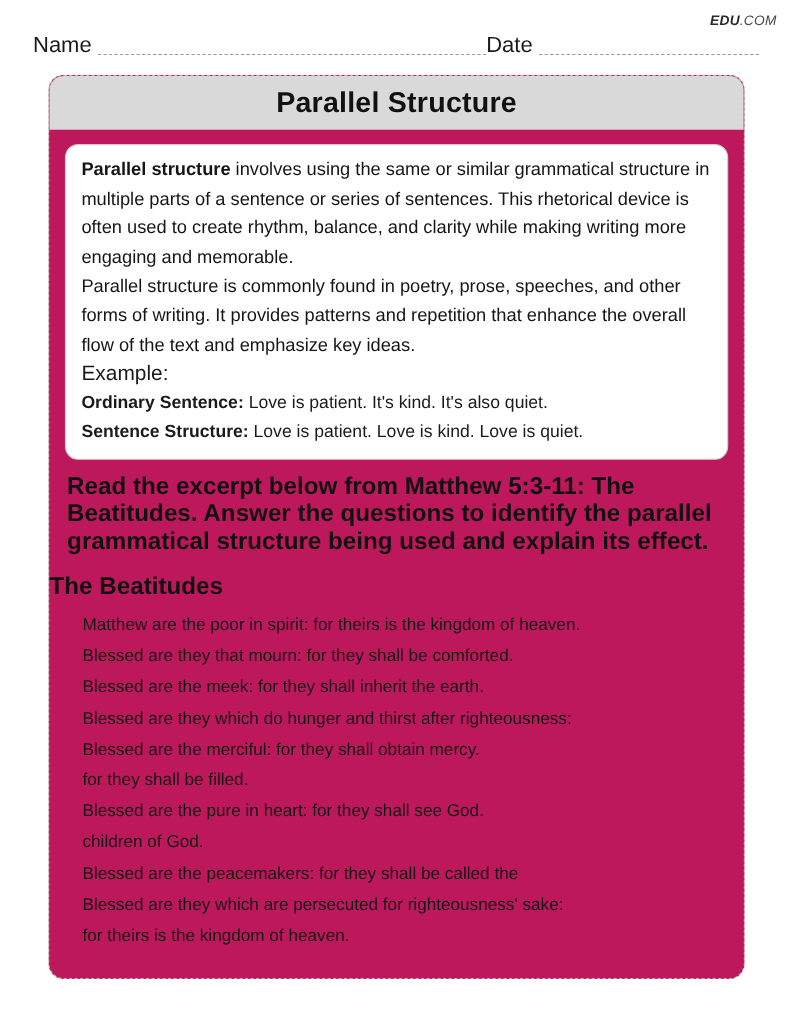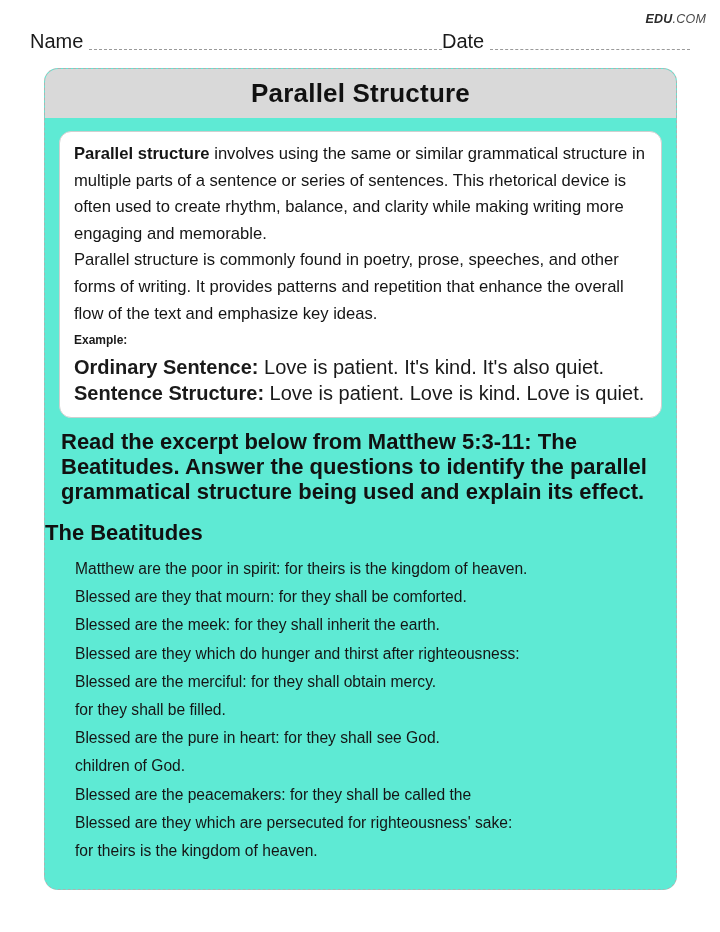--- a/index.html
+++ b/index.html
@@ -67,21 +67,21 @@
   
   .sheet {
     position: absolute;
     left: 44px;
     top: 68px;
     width: 633px;
     height: 822px;
     border: 1px dashed #b0b0b0;
     border-radius: 14px;
     box-sizing: border-box;
-    background: #5eead4;
+    background: #be185d;
   }
 
   .sheet-title {
     height: 49px;
     background: #d9d9d9;
     border-top-left-radius: 13px;
     border-top-right-radius: 13px;
     display: flex;
     align-items: center;
     justify-content: center;
@@ -102,27 +102,27 @@
     background: #fff;
   }
   .def-p {
     font-size: 16.6px;
     line-height: 26.6px;
     color: #151515;
     margin: 0;
   }
   .def-p b { font-weight: bold; }
   .def-ex-label {
-    font-size: 12px;
+    font-size: 19px;
     line-height: 26.6px;
-    font-weight: bold;
+    font-weight: normal;
     margin: 0;
   }
   .def-ex {
-    font-size: 20px;
+    font-size: 16px;
     line-height: 26.6px;
     margin: 0;
   }
   .def-ex b { font-weight: bold; }
 
   
   .instructions {
     margin: 11px 16px 0 16px;
     font-size: 22px;
     line-height: 25px;

